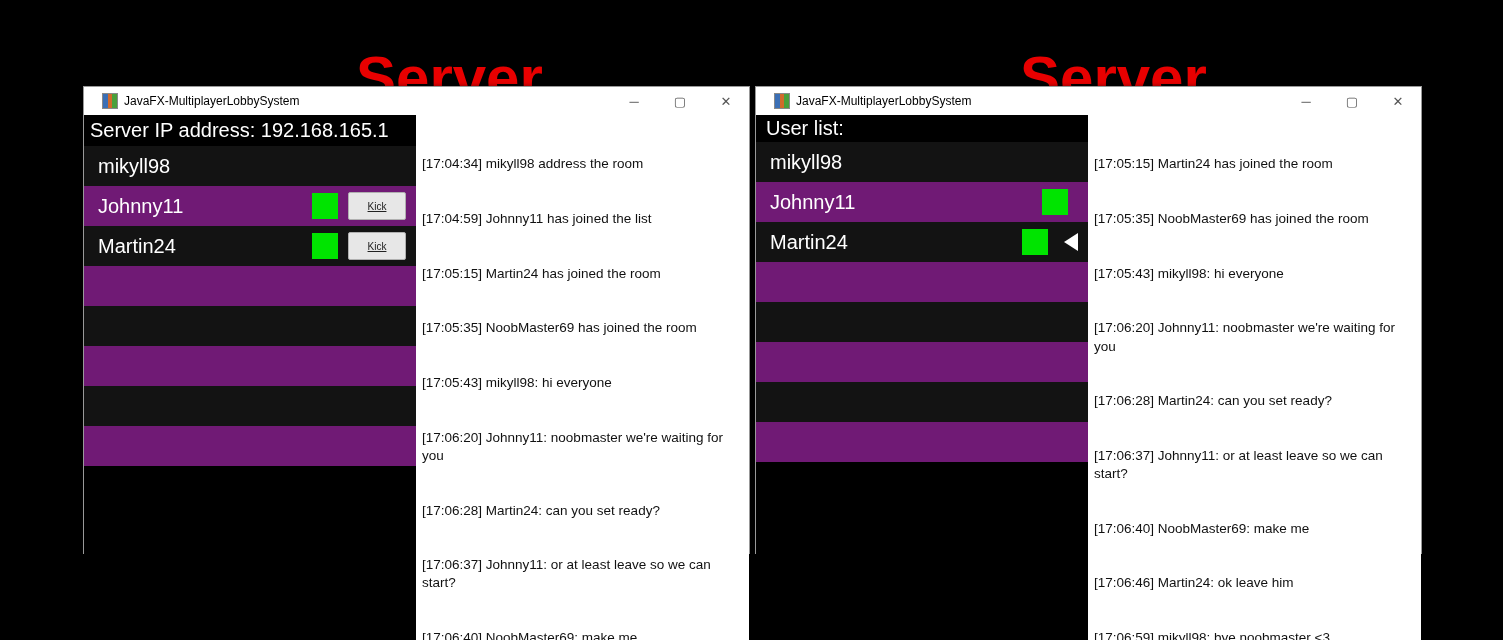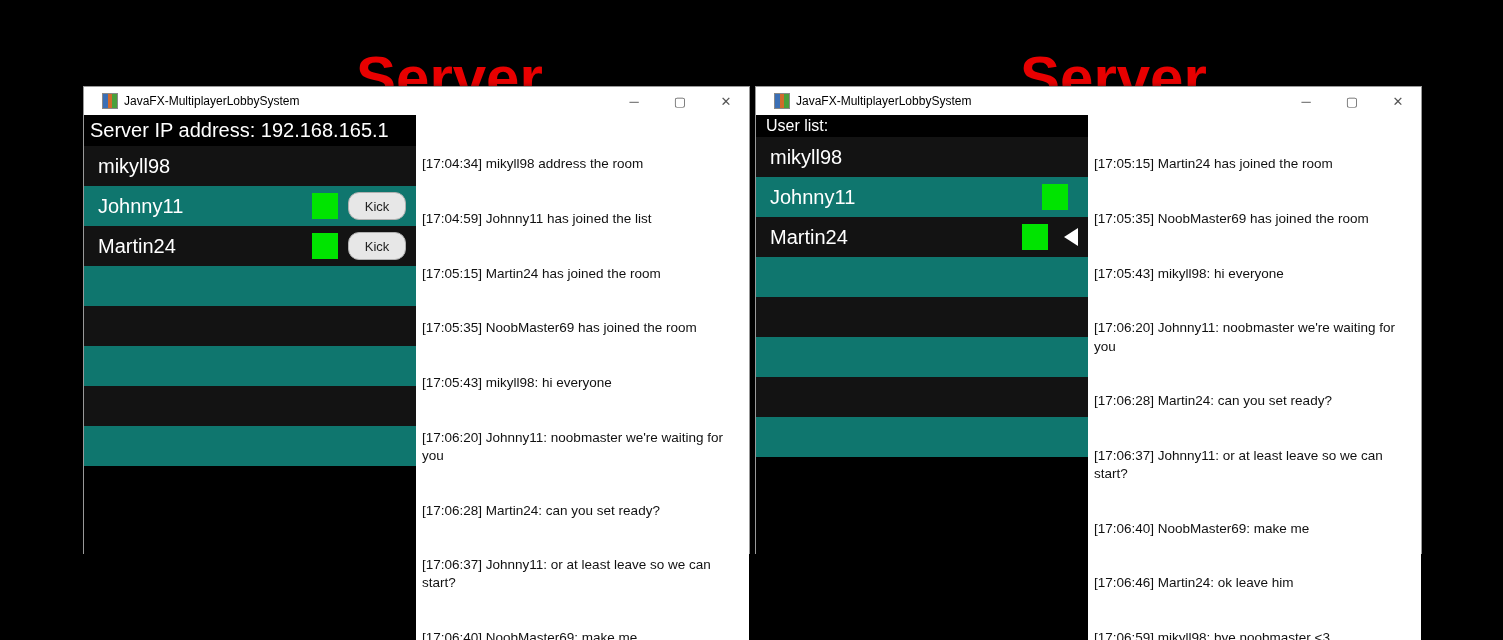--- a/index.html
+++ b/index.html
@@ -22,28 +22,28 @@
   .win{position:absolute;width:665px;height:466px;background:var(--dark);border:1px solid #999;box-shadow:0 0 4px rgba(0,0,0,.5);display:flex;flex-direction:column;}
   .titlebar{height:28px;background:var(--titlebar);display:flex;align-items:center;font-size:12px;color:#000;padding-left:18px;text-align:right;}
   .titlebar .app-icon{width:14px;height:14px;margin-right:6px;border:1px solid #888;display:flex;}
   .titlebar .app-icon div{flex:1;}
   .titlebar .spacer{flex:1;}
   .wbtn{width:46px;height:28px;display:flex;align-items:center;justify-content:center;color:#555;font-size:13px;}
   .content{flex:1;display:flex;position:relative;}
   .left{width:332px;background:#000;color:var(--text-dark);display:flex;flex-direction:column;position:relative;}
   .right{flex:1;background:var(--panel);color:var(--text-light);display:flex;flex-direction:column;}
   .ip{font-size:20px;padding:4px 6px;color:#fff;}
-  .userlist-h{font-size:16px;padding:2px 10px;color:#fff;}
+  .userlist-h{font-size:20px;padding:2px 10px;color:#fff;}
   .ulist{display:flex;flex-direction:column;}
   .urow{height:40px;display:flex;align-items:center;padding:0 10px;font-size:20px;color:#fff;}
   .urow.r0{background:#131313;}
-  .urow.r1{background:#0f766e;}
+  .urow.r1{background:#701a75;}
   .uname{flex:1;padding-left:4px;}
   .ubox{width:26px;height:26px;background:var(--green);margin-right:10px;}
-  .kick{width:56px;height:26px;font-size:13px;background:var(--btn);border:1px solid var(--btn-b);border-radius:11px;color:#222;display:flex;align-items:center;justify-content:center;}
+  .kick{width:56px;height:26px;font-size:10px;background:var(--btn);border:1px solid var(--btn-b);border-radius:2px;color:#222;display:flex;align-items:center;justify-content:center;text-decoration:underline;}
   .log{flex:1;padding:4px 6px;font-size:13.5px;line-height:1.35;color:#111;overflow:hidden;white-space:pre-wrap;word-wrap:break-word;}
   .log .line{}
   .tri{width:0;height:0;border-top:9px solid transparent;border-bottom:9px solid transparent;border-right:14px solid #fff;margin-left:6px;}
 </style>
 </head>
 <body>
 
 <div class="lbl" style="left:344px;top:48px;">Server</div>
 <div class="lbl" style="left:1008px;top:48px;">Server</div>
 

